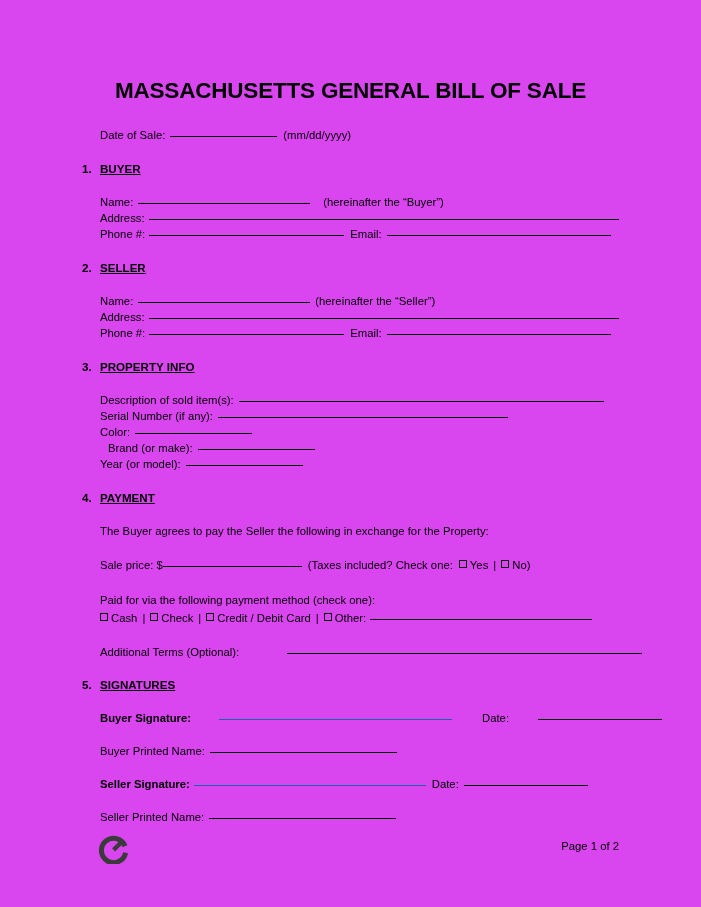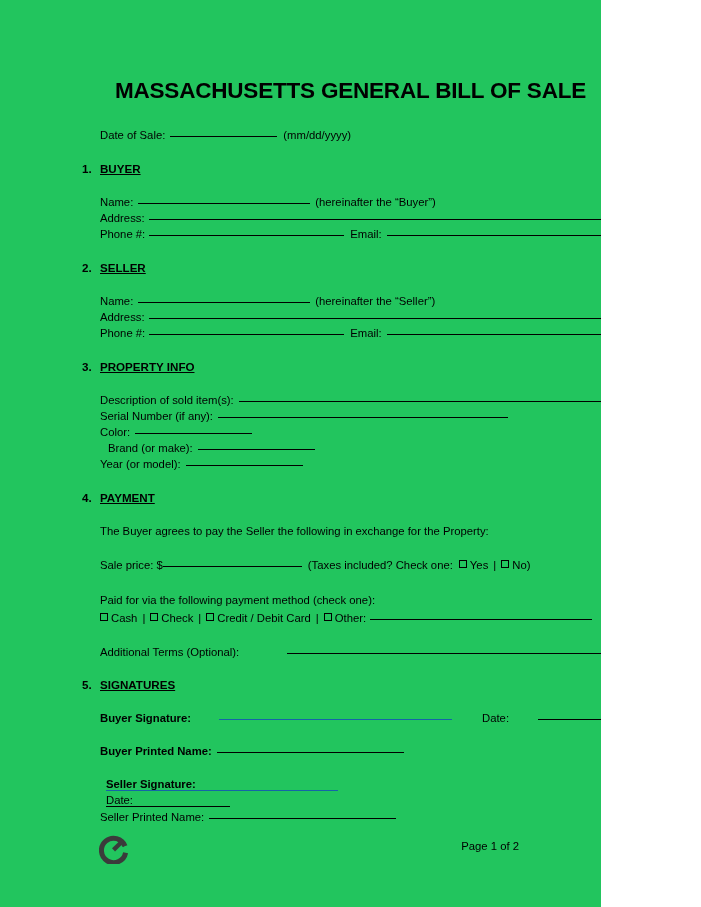--- a/index.html
+++ b/index.html
@@ -8,23 +8,23 @@
     padding: 0;
     background: #ffffff;
   }
   body {
     font-family: "Liberation Sans", sans-serif;
     color: #000000;
     -webkit-font-smoothing: antialiased;
   }
   .page {
     position: relative;
-    width: 601px;
+    width: 701px;
     height: 907px;
-    background: #22c55e;
+    background: #d946ef;
     overflow: hidden;
     box-sizing: border-box;
   }
 
   
   .doc-title {
     position: absolute;
     left: 0;
     top: 78px;
     width: 701px;
@@ -120,21 +120,21 @@
   </div>
 
   <div class="sec" style="left:82px; top:162px;">
     <span class="num">1.</span>
     <span class="name">BUYER</span>
   </div>
 
   <div class="row" style="left:100px; top:195px;">
     <span class="lbl">Name:</span>
     <span class="rule" style="width:172px; margin-left:5px;"></span>
-    <span class="lbl" style="margin-left:5px;">(hereinafter the “Buyer”)</span>
+    <span class="lbl" style="margin-left:13px;">(hereinafter the “Buyer”)</span>
   </div>
 
   <div class="row" style="left:100px; top:211px;">
     <span class="lbl">Address:</span>
     <span class="rule" style="width:470px; margin-left:4px;"></span>
   </div>
 
   <div class="row" style="left:100px; top:227px;">
     <span class="lbl">Phone #:</span>
     <span class="rule" style="width:195px; margin-left:4px;"></span>
@@ -244,26 +244,26 @@
     <span class="name">SIGNATURES</span>
   </div>
 
   <div class="row" style="left:100px; top:711px;gap:24px;">
     <span class="lbl-b">Buyer Signature:</span>
     <span class="rule blue" style="width:233px; margin-left:4px;"></span>
     <span class="lbl" style="margin-left:6px;">Date:</span>
     <span class="rule" style="width:124px; margin-left:5px;"></span>
   </div>
 
-  <div class="row" style="left:100px; top:744px;font-weight:bold;">
+  <div class="row" style="left:100px; top:744px;">
     <span class="lbl">Buyer Printed Name:</span>
     <span class="rule" style="width:187px; margin-left:5px;"></span>
   </div>
 
-  <div class="row" style="left:100px; top:777px;flex-direction:column;">
+  <div class="row" style="left:100px; top:777px;">
     <span class="lbl-b">Seller Signature:</span>
     <span class="rule blue" style="width:232px; margin-left:4px;"></span>
     <span class="lbl" style="margin-left:6px;">Date:</span>
     <span class="rule" style="width:124px; margin-left:5px;"></span>
   </div>
 
   <div class="row" style="left:100px; top:810px;">
     <span class="lbl">Seller Printed Name:</span>
     <span class="rule" style="width:187px; margin-left:5px;"></span>
   </div>

